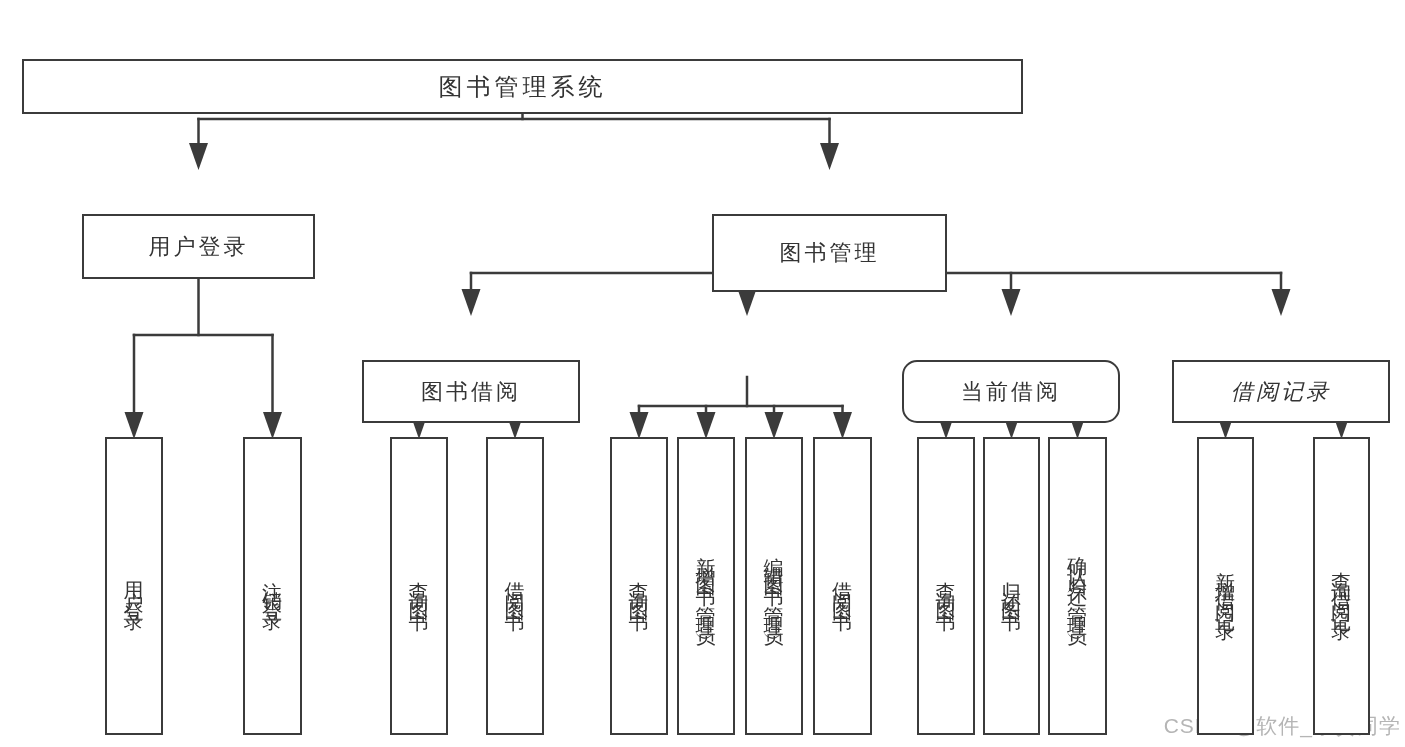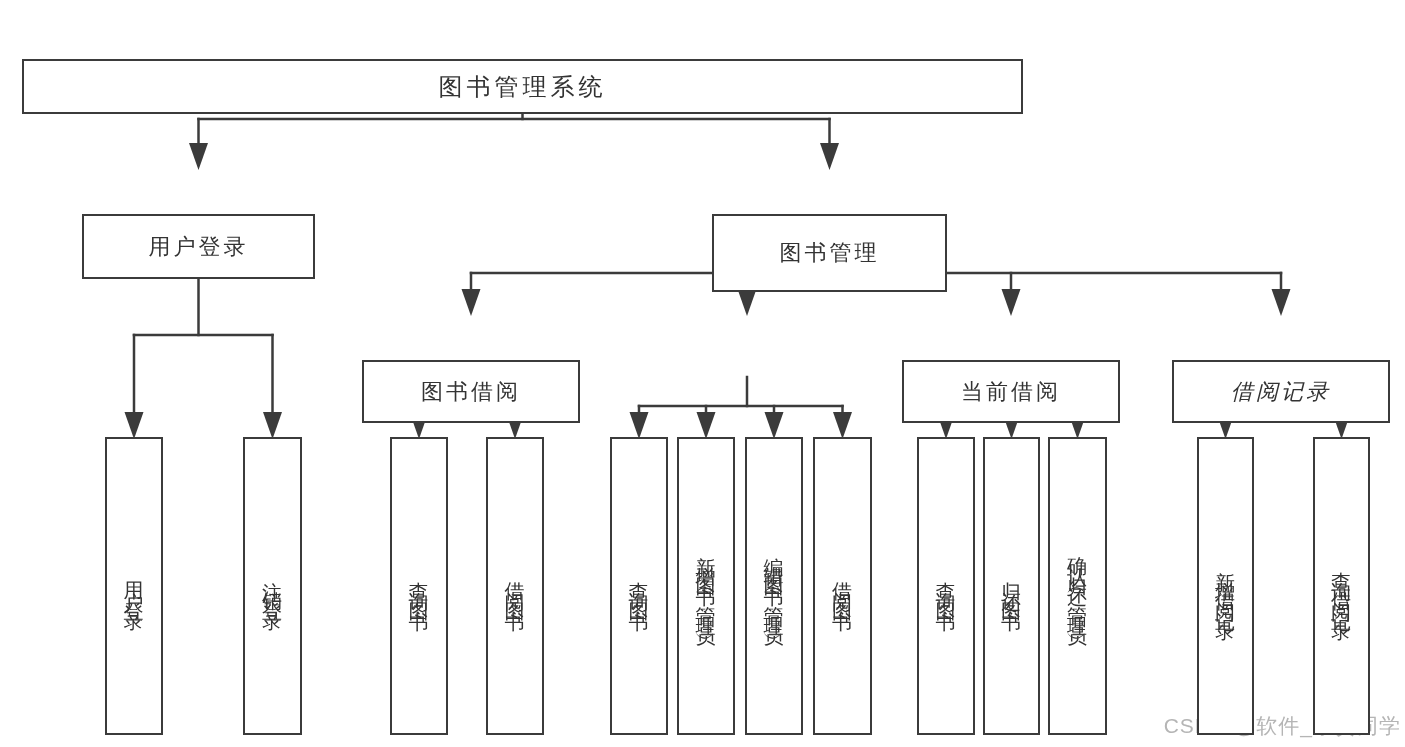--- a/index.html
+++ b/index.html
@@ -114,21 +114,21 @@
     </div>
     <div class="node h" style="left: 82px; top: 168px; width: 233px; height: 65px;">
       <span>用户登录</span>
     </div>
     <div class="node h" style="left: 712px; top: 168px; width: 235px; height: 78px;">
       <span>图书管理</span>
     </div>
     <div class="node h" style="left: 362px; top: 314px; width: 218px; height: 63px;">
       <span>图书借阅</span>
     </div>
-    <div class="node h" style="left: 902px; top: 314px; width: 218px; height: 63px;">
+    <div class="node h" style="left: 902px; top: 314px; width: 218px; height: 63px; border-radius: 15px;">
       <span>当前借阅</span>
     </div>
     <div class="node h" style="left: 1172px; top: 314px; width: 218px; height: 63px; font-style: italic;">
       <span>借阅记录</span>
     </div>
     <div class="node v" style="left: 105px; top: 437px; width: 58px; height: 298px;">
       <span>用户登录</span>
     </div>
     <div class="node v" style="left: 243px; top: 437px; width: 59px; height: 298px;">
       <span>注销登录</span>

